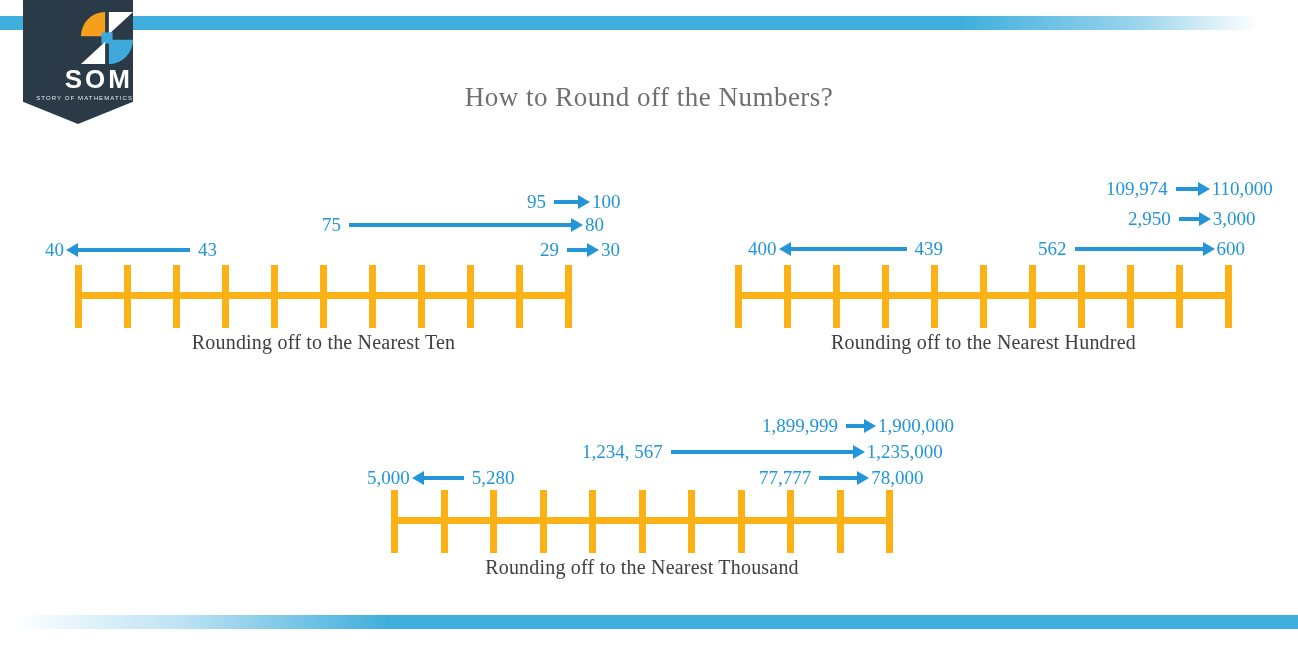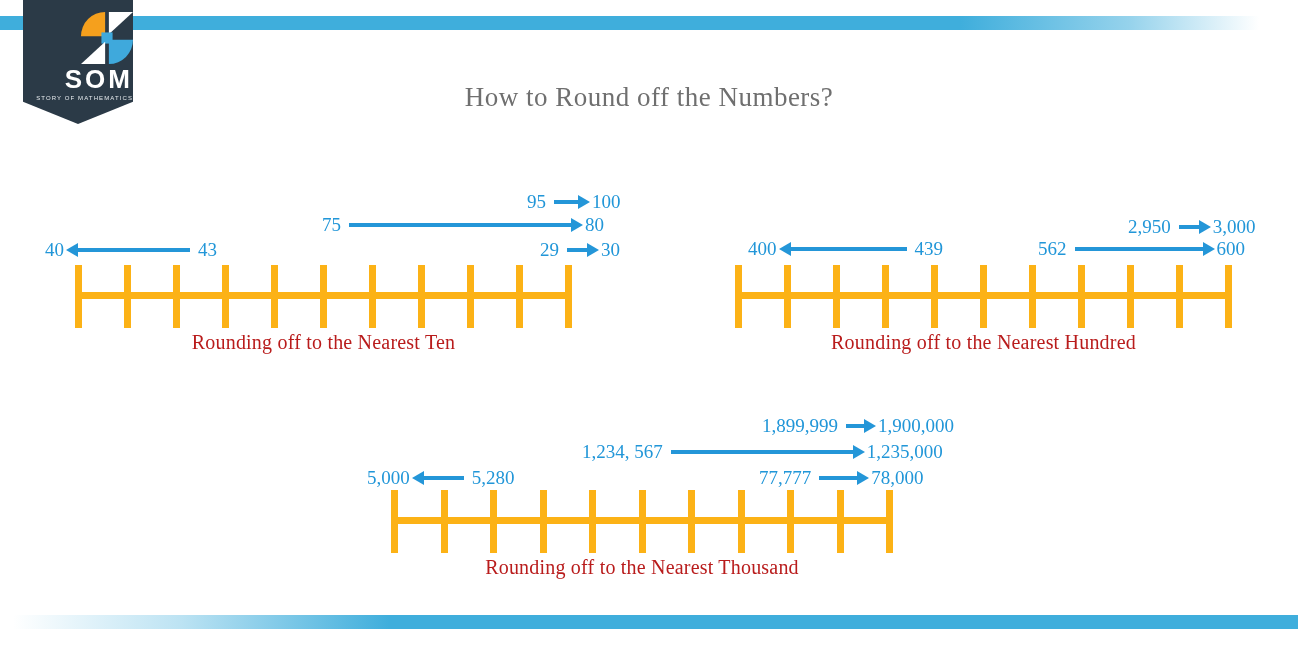--- a/index.html
+++ b/index.html
@@ -37,21 +37,21 @@
     font-size:27px;font-weight:normal;color:#6f6f6f;letter-spacing:.5px;
   }
   
   .nl{position:absolute;display:flex;justify-content:space-between;}
   .nl .axis{position:absolute;left:0;right:0;top:27px;height:7px;background:#FCB216;}
   .nl .tick{position:relative;width:7px;height:63px;background:#FCB216;display:inline-block;}
   .nl-ten{left:75px;top:265px;width:497px;height:63px;}
   .nl-hundred{left:735px;top:265px;width:497px;height:63px;}
   .nl-thousand{left:391px;top:490px;width:502px;height:63px;}
   .caption{
-    position:absolute;text-align:center;font-size:20px;color:#b91c1c;letter-spacing:.2px;
+    position:absolute;text-align:center;font-size:20px;color:#404040;letter-spacing:.2px;
   }
   .cap-ten{left:75px;top:331px;width:497px;}
   .cap-hundred{left:735px;top:331px;width:497px;}
   .cap-thousand{left:391px;top:556px;width:502px;}
   
   .ex{
     position:absolute;display:flex;align-items:center;height:22px;
     color:#2196D8;font-size:19px;white-space:nowrap;
   }
   .shaft{position:relative;height:4px;background:#2496D8;align-self:center;}
@@ -64,21 +64,21 @@
   .shaft.left::before{
     content:"";position:absolute;left:-12px;top:-5px;width:0;height:0;
     border-right:12px solid #2496D8;border-top:7px solid transparent;border-bottom:7px solid transparent;
   }
   
   .ex-t1{left:527px;top:191px;} .ex-t1 .shaft{width:24px;}
   .ex-t2{left:322px;top:214px;} .ex-t2 .shaft{width:222px;}
   .ex-t3{left:45px; top:239px;} .ex-t3 .shaft{width:112px;}
   .ex-t4{left:524px;top:239px;margin-left:16px;} .ex-t4 .shaft{width:20px;}
   .ex-h1{left:1106px;top:178px;} .ex-h1 .shaft{width:22px;}
-  .ex-h2{left:1128px;top:208px;margin-top:8px;} .ex-h2 .shaft{width:20px;}
+  .ex-h2{left:1128px;top:208px;} .ex-h2 .shaft{width:20px;}
   .ex-h3{left:712px; top:238px;margin-left:36px;} .ex-h3 .shaft{width:116px;}
   .ex-h4{left:1038px;top:238px;} .ex-h4 .shaft{width:128px;}
   .ex-k1{left:762px;top:415px;} .ex-k1 .shaft{width:18px;}
   .ex-k2{left:582px;top:441px;} .ex-k2 .shaft{width:182px;}
   .ex-k3{left:367px;top:467px;} .ex-k3 .shaft{width:40px;}
   .ex-k4{left:759px;top:467px;} .ex-k4 .shaft{width:38px;}
 </style>
 </head>
 <body>
 
@@ -163,20 +163,25 @@
     <span>40</span>
     <span class="shaft left"></span>
     <span>43</span>
   </div>
   <div class="ex ex-t4">
     <span>29</span>
     <span class="shaft right"></span>
     <span>30</span>
   </div>
 
+  <div class="ex ex-h1">
+    <span>109,974</span>
+    <span class="shaft right"></span>
+    <span>110,000</span>
+  </div>
   <div class="ex ex-h2">
     <span>2,950</span>
     <span class="shaft right"></span>
     <span>3,000</span>
   </div>
   <div class="ex ex-h3">
     <span>400</span>
     <span class="shaft left"></span>
     <span>439</span>
   </div>

